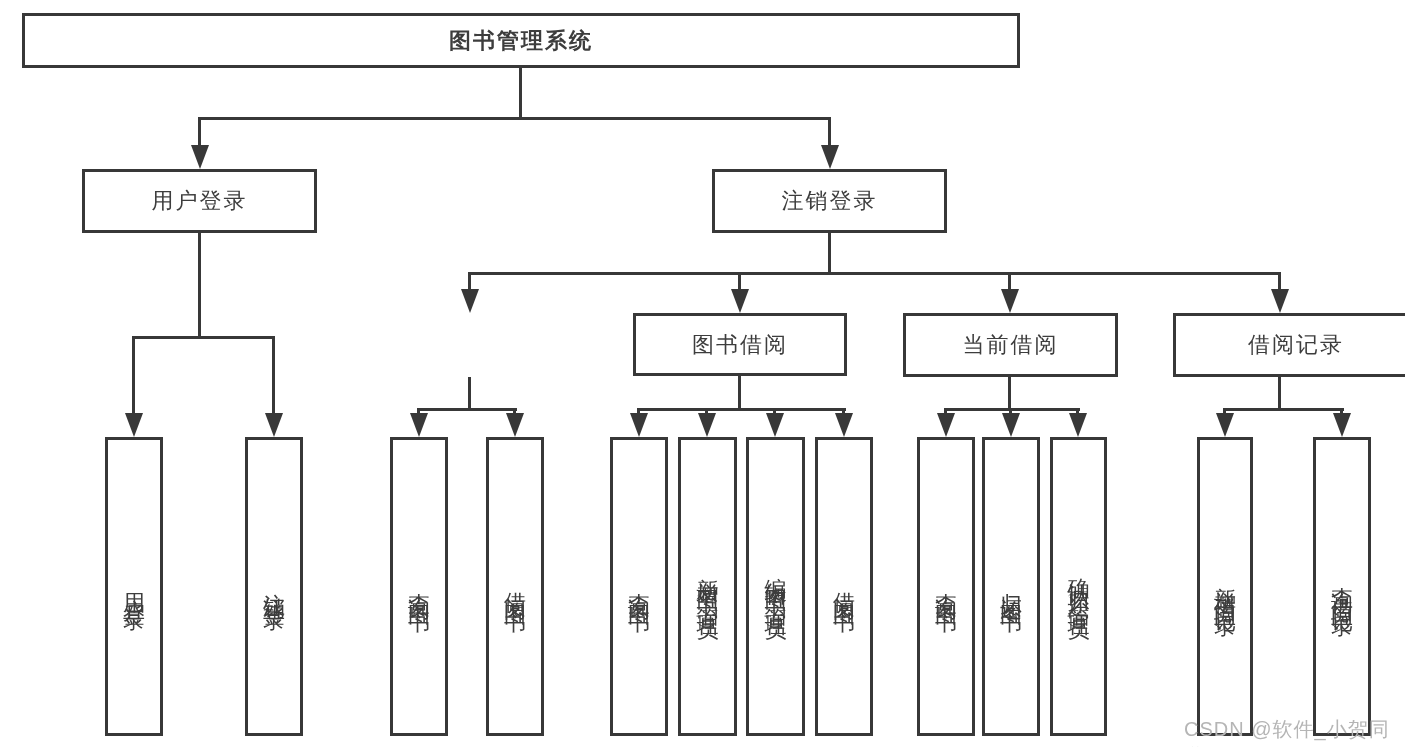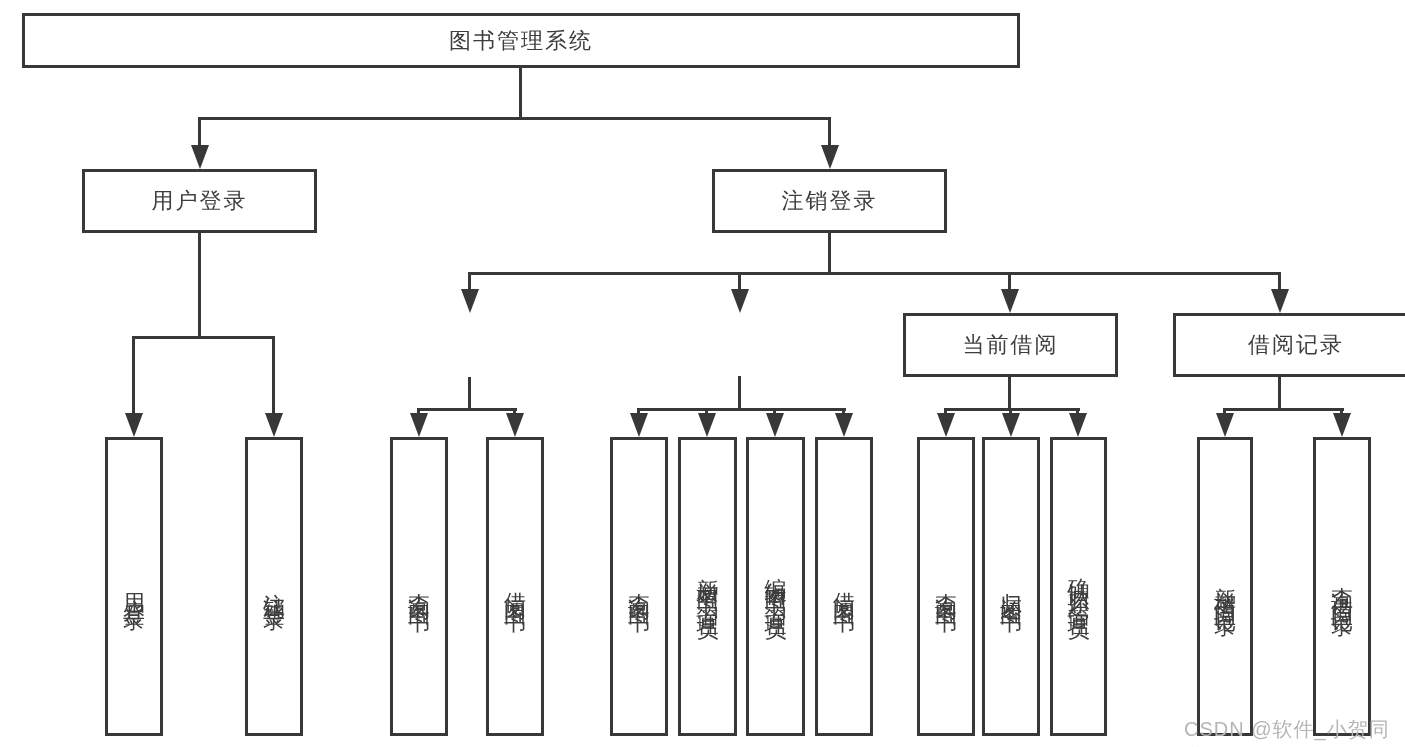--- a/index.html
+++ b/index.html
@@ -24,21 +24,21 @@
   }
   .watermark{
     position:absolute;left:1184px;top:716px;font-size:20px;letter-spacing:1px;color:#b5b5b5;
   }
 </style>
 </head>
 <body>
 
 <div id="stage">
 
-  <div class="box" style="left:22px;top:13px;width:998px;height:55px;">图书管理系统</div>
+  <div class="box" style="left:22px;top:13px;width:998px;height:55px;font-weight:bold;">图书管理系统</div>
 
   <div class="vline" style="left:519px;top:68px;height:52px;"></div>
   <div class="hline" style="left:198px;top:117px;width:633px;"></div>
   <div class="vline" style="left:198px;top:117px;height:28px;"></div>
   <div class="arrow" style="left:191px;top:145px;"></div>
   <div class="vline" style="left:828px;top:117px;height:28px;"></div>
   <div class="arrow" style="left:821px;top:145px;"></div>
 
   <div class="box" style="left:82px;top:169px;width:235px;height:64px;">用户登录</div>
   <div class="box" style="left:712px;top:169px;width:235px;height:64px;">注销登录</div>
@@ -54,20 +54,21 @@
   <div class="hline" style="left:468px;top:272px;width:813px;"></div>
   <div class="vline" style="left:468px;top:272px;height:17px;"></div>
   <div class="arrow" style="left:461px;top:289px;"></div>
   <div class="vline" style="left:738px;top:272px;height:17px;"></div>
   <div class="arrow" style="left:731px;top:289px;"></div>
   <div class="vline" style="left:1008px;top:272px;height:17px;"></div>
   <div class="arrow" style="left:1001px;top:289px;"></div>
   <div class="vline" style="left:1278px;top:272px;height:17px;"></div>
   <div class="arrow" style="left:1271px;top:289px;"></div>
 
+  <div class="box" style="left:633px;top:313px;width:214px;height:63px;">图书借阅</div>
   <div class="box" style="left:903px;top:313px;width:215px;height:64px;">当前借阅</div>
   <div class="box" style="left:1173px;top:313px;width:246px;height:64px;">借阅记录</div>
 
   <div class="vline" style="left:468px;top:377px;height:34px;"></div>
   <div class="hline" style="left:417px;top:408px;width:100px;"></div>
   <div class="vline" style="left:417px;top:408px;height:5px;"></div>
   <div class="arrow" style="left:410px;top:413px;"></div>
   <div class="vline" style="left:513px;top:408px;height:5px;"></div>
   <div class="arrow" style="left:506px;top:413px;"></div>
 

